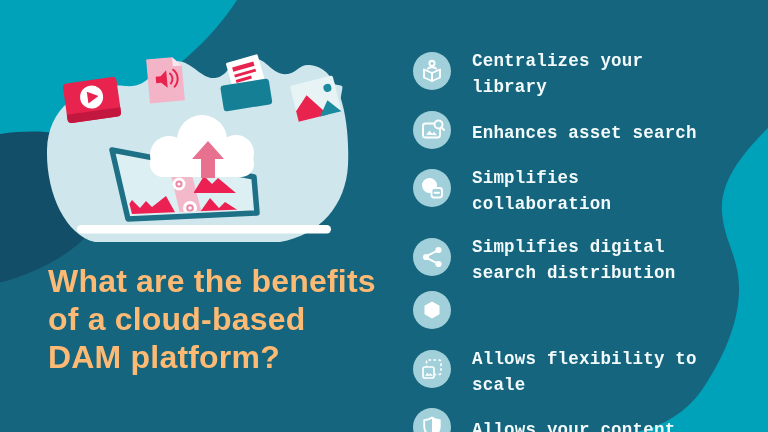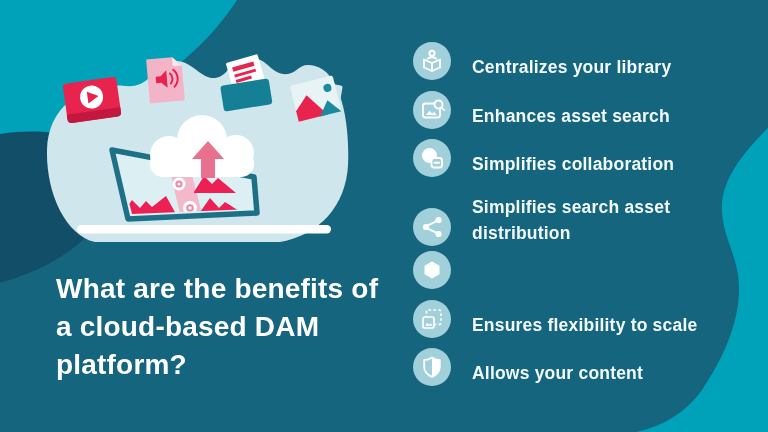--- a/index.html
+++ b/index.html
@@ -3,29 +3,29 @@
 <meta charset="utf-8">
 <style>
   html,body{margin:0;padding:0;background:#0c2f40;}
   .canvas{
     position:relative;width:768px;height:432px;overflow:hidden;
     background:#15657E;
     font-family:"Liberation Sans", sans-serif;
   }
   .bg{position:absolute;left:0;top:0;width:768px;height:432px;display:block;}
   .question{
-    position:absolute;left:48px;top:262px;width:330px;margin:8px;
-    color:#ffffff;font-size:28px;line-height:38px;font-weight:bold;
+    position:absolute;left:48px;top:262px;width:330px;margin:0;
+    color:#fdba74;font-size:32px;line-height:38px;font-weight:bold;
     letter-spacing:.2px;
   }
   .benefits{
     position:absolute;left:413px;top:42px;width:310px;
     display:flex;flex-direction:column;
   }
-  .row{display:flex;align-items:flex-end;}
+  .row{display:flex;align-items:center;font-family:Liberation Mono, monospace;}
   .row.m11{margin-bottom:11px;}
   .row.m10{margin-bottom:10px;}
   .row.m5{margin-bottom:5px;}
   .bicon{
     flex:0 0 38px;width:38px;height:38px;border-radius:50%;
     background:#A2D0DA;display:flex;align-items:center;justify-content:center;
   }
   .bicon svg{display:block;width:38px;height:38px;}
   .blabel{
     padding:6px 0 0 21px;color:#F2FAFB;font-size:17.5px;line-height:26px;
@@ -160,40 +160,40 @@
     <div class="row m5">
       <span class="bicon">
         <svg viewBox="0 0 38 38" fill="none" stroke="#FFFFFF" stroke-width="1.9" stroke-linecap="round">
           <path d="M14,17.9 L24.5,12.6"></path>
           <path d="M14,20.1 L24.5,25.4"></path>
           <circle cx="25.5" cy="12" r="3.1" fill="#FFFFFF" stroke="none"></circle>
           <circle cx="13" cy="19" r="3.1" fill="#FFFFFF" stroke="none"></circle>
           <circle cx="25.5" cy="26" r="3.1" fill="#FFFFFF" stroke="none"></circle>
         </svg>
       </span>
-      <span class="blabel">Simplifies search asset distribution</span>
+      <span class="blabel">Simplifies digital search distribution</span>
     </div>
 
     <div class="row m11">
       <span class="bicon">
         <svg viewBox="0 0 38 38">
           <polygon points="19,10.5 26.5,14.8 26.5,23.2 19,27.5 11.5,23.2 11.5,14.8" fill="#FFFFFF"></polygon>
         </svg>
       </span>
     </div>
 
     <div class="row m10">
       <span class="bicon">
         <svg viewBox="0 0 38 38" fill="none">
           <rect x="13.5" y="10" width="14.5" height="14.5" rx="2" stroke="#FFFFFF" stroke-width="1.7" stroke-dasharray="2.6 2.3"></rect>
           <rect x="10" y="17" width="11" height="11" rx="2" fill="#A2D0DA" stroke="#FFFFFF" stroke-width="1.7"></rect>
           <path d="M12,25.8 L14.4,22.8 L16.2,24.8 L17.6,23.2 L19.8,25.8 Z" fill="#FFFFFF"></path>
         </svg>
       </span>
-      <span class="blabel">Ensures flexibility to scale</span>
+      <span class="blabel">Allows flexibility to scale</span>
     </div>
 
     <div class="row">
       <span class="bicon">
         <svg viewBox="0 0 38 38" fill="none">
           <path d="M19,9.5 C21.6,11.3 24.1,11.9 26.8,12.1 L26.8,18.5 C26.8,23.6 23.6,26.9 19,28.8 C14.4,26.9 11.2,23.6 11.2,18.5 L11.2,12.1 C13.9,11.9 16.4,11.3 19,9.5 Z" stroke="#FFFFFF" stroke-width="1.8" stroke-linejoin="round"></path>
           <path d="M19,9.5 C21.6,11.3 24.1,11.9 26.8,12.1 L26.8,18.5 C26.8,23.6 23.6,26.9 19,28.8 Z" fill="#FFFFFF"></path>
         </svg>
       </span>
       <span class="blabel">Allows your content</span>

